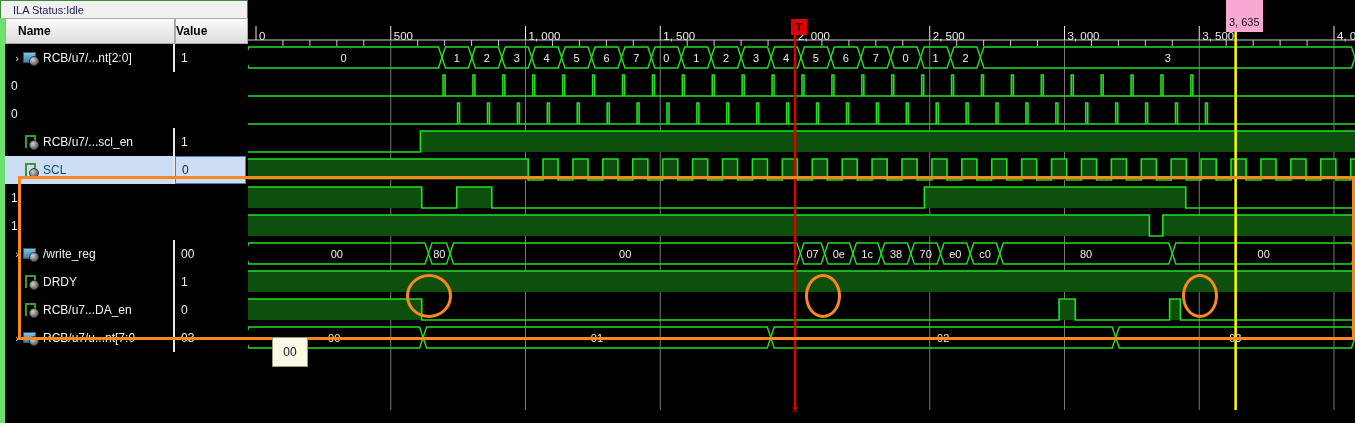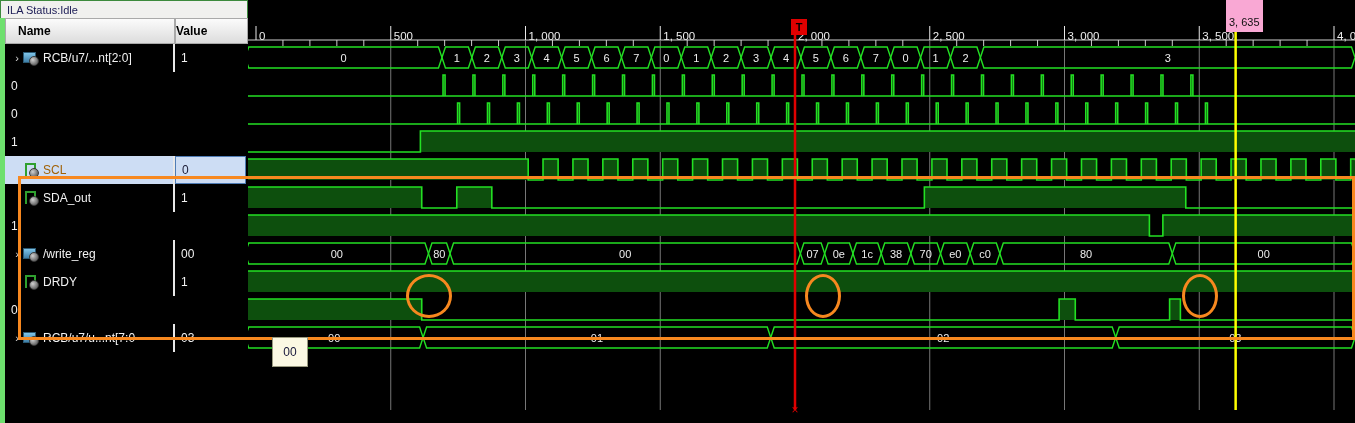--- a/index.html
+++ b/index.html
@@ -16,21 +16,21 @@
   }
 
   
   #status-strip {
     position: absolute; left: 0; top: 0;
     width: 248px; height: 18px;
     background: #f0f0ee;
     border: 1px solid #3c8a3c;
     border-bottom: none;
     display: flex; align-items: center;
-    padding-left: 6px;
+    padding-left: 12px;
     font-size: 11px; color: #1a1a55;
     overflow: hidden; white-space: nowrap;
   }
 
   
   #left-panel {
     position: absolute; left: 0; top: 18px;
     width: 248px; height: 405px;
     background: #000;
   }
@@ -73,21 +73,21 @@
     overflow: hidden; white-space: nowrap;
     border-right: 2px solid #e8e8e8;
   }
   .vcell {
     width: 71px; height: 28px;
     display: flex; align-items: center;
     padding-left: 6px;
     font-size: 12px; color: #f2f2f2;
     overflow: hidden; white-space: nowrap;
   }
-  .nrow.selected .ncell { background: #cdddf4; color: #a16207; }
+  .nrow.selected .ncell { background: #cdddf4; color: #0c4a6e; }
   .nrow.selected .vcell {
     background: #cdddf4; color: #20203a;
     border: 1px solid #4f7cb5;
   }
   .expander {
     width: 12px; flex: 0 0 12px;
     font-size: 11px; color: #d8d8d8;
     text-align: center; line-height: 1;
   }
   .sig-ico {
@@ -204,40 +204,40 @@
           <div class="vcell">
             <span>0</span>
           </div>
         </div>
         <div class="nrow">
           <div class="vcell">
             <span>0</span>
           </div>
         </div>
         <div class="nrow">
+          <div class="ncell">
+            <span class="expander"></span>
+            <span class="sig-ico ico-bit"></span>
+            <span>RCB/u7/...scl_en</span>
+          </div>
           <div class="vcell">
             <span>1</span>
           </div>
         </div>
         <div class="nrow selected">
           <div class="ncell">
             <span class="expander"></span>
             <span class="sig-ico ico-bit"></span>
             <span>SCL</span>
           </div>
           <div class="vcell">
             <span>0</span>
           </div>
         </div>
         <div class="nrow">
-          <div class="ncell">
-            <span class="expander"></span>
-            <span class="sig-ico ico-bit"></span>
-            <span>SDA_out</span>
-          </div>
           <div class="vcell">
             <span>1</span>
           </div>
         </div>
         <div class="nrow">
           <div class="vcell">
             <span>1</span>
           </div>
         </div>
         <div class="nrow">
@@ -254,20 +254,25 @@
           <div class="ncell">
             <span class="expander"></span>
             <span class="sig-ico ico-bit"></span>
             <span>DRDY</span>
           </div>
           <div class="vcell">
             <span>1</span>
           </div>
         </div>
         <div class="nrow">
+          <div class="ncell">
+            <span class="expander"></span>
+            <span class="sig-ico ico-bit"></span>
+            <span>RCB/u7...DA_en</span>
+          </div>
           <div class="vcell">
             <span>0</span>
           </div>
         </div>
         <div class="nrow">
           <div class="ncell">
             <span class="expander">›</span>
             <span class="sig-ico ico-bus"></span>
             <span>RCB/u7/u...nt[7:0</span>
           </div>

